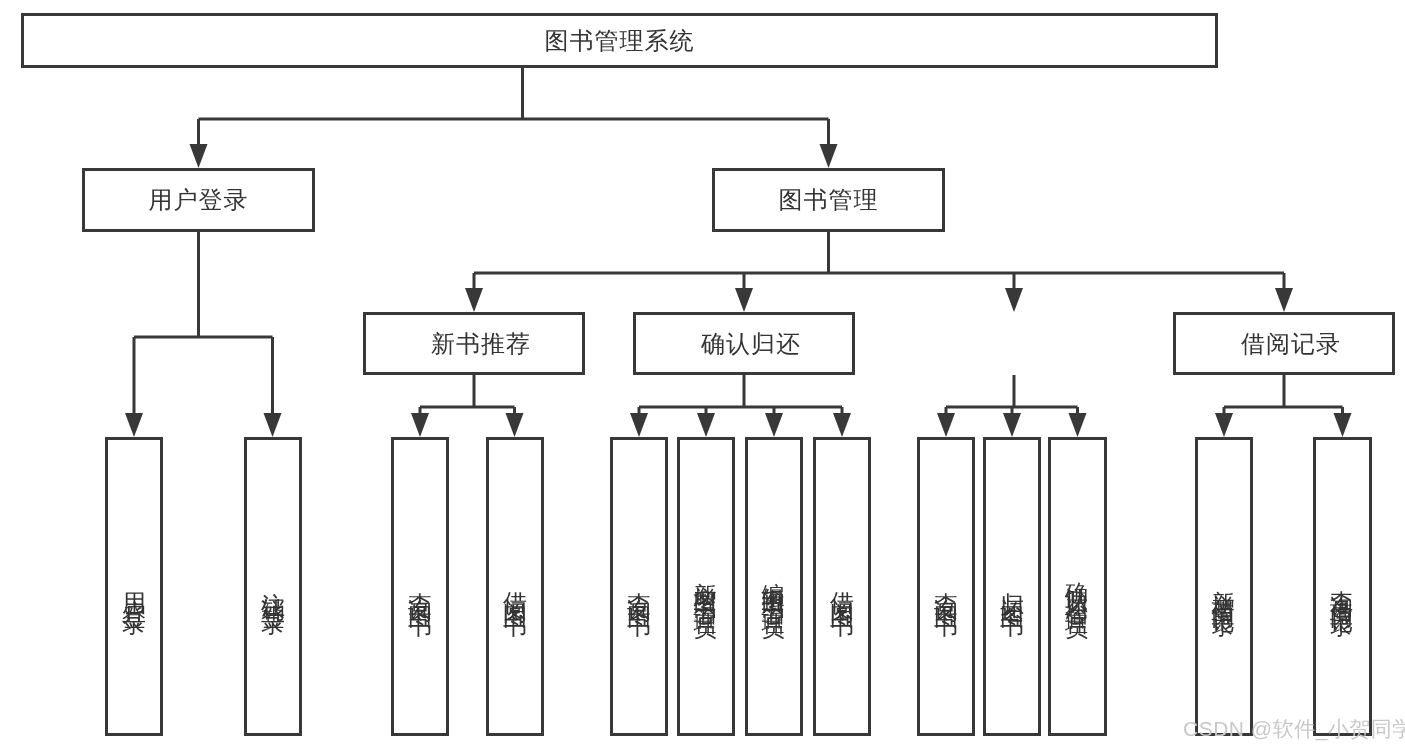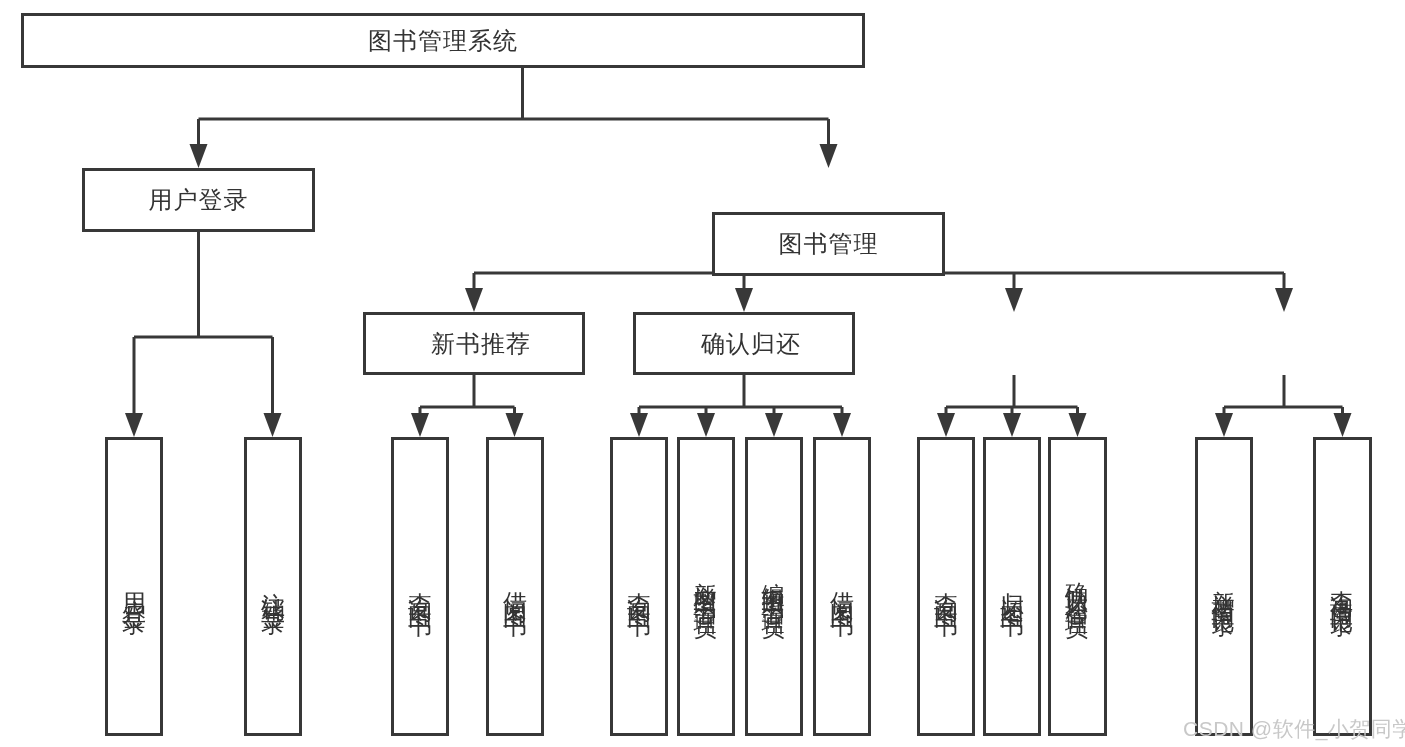--- a/index.html
+++ b/index.html
@@ -28,25 +28,25 @@
   .leaf span {
     writing-mode: vertical-rl;
     text-orientation: mixed;
     letter-spacing: 7px;
     font-size: 24px;
     color: #333333;
     white-space: nowrap;
   }
   .leaf span.long { letter-spacing: 5px; font-size: 23px; }
   
-  .l1 { left: 21px; top: 13px; width: 844px; height: 55px; }
+  .l1 { left: 21px; top: 13px; width: 1197px; height: 55px; }
   
   .l2 { top: 168px; height: 64px; width: 233px; }
   .b-ul { left: 82px; }
-  .b-bm { left: 712px; margin-top: 44px; }
+  .b-bm { left: 712px; }
   
   .l3 { top: 312px; height: 63px; width: 222px; padding-left: 14px; }
   .b-nb { left: 363px; }
   .b-jy { left: 633px; }
   .b-dq { left: 903px; }
   .b-jl { left: 1173px; }
   
   .leaf { top: 437px; height: 299px; width: 58px; }
   .a1 { left: 105px; } .a2 { left: 244px; }
   .b1 { left: 391px; } .b2 { left: 486px; }
@@ -131,20 +131,21 @@
     </g>
   </svg>
 
   <div class="box l1">图书管理系统</div>
 
   <div class="box l2 b-ul">用户登录</div>
   <div class="box l2 b-bm">图书管理</div>
 
   <div class="box l3 b-nb">新书推荐</div>
   <div class="box l3 b-jy">确认归还</div>
+  <div class="box l3 b-jl">借阅记录</div>
 
   <div class="box leaf a1">
     <span>用户登录</span>
   </div>
   <div class="box leaf a2">
     <span>注销登录</span>
   </div>
 
   <div class="box leaf b1">
     <span>查询图书</span>

